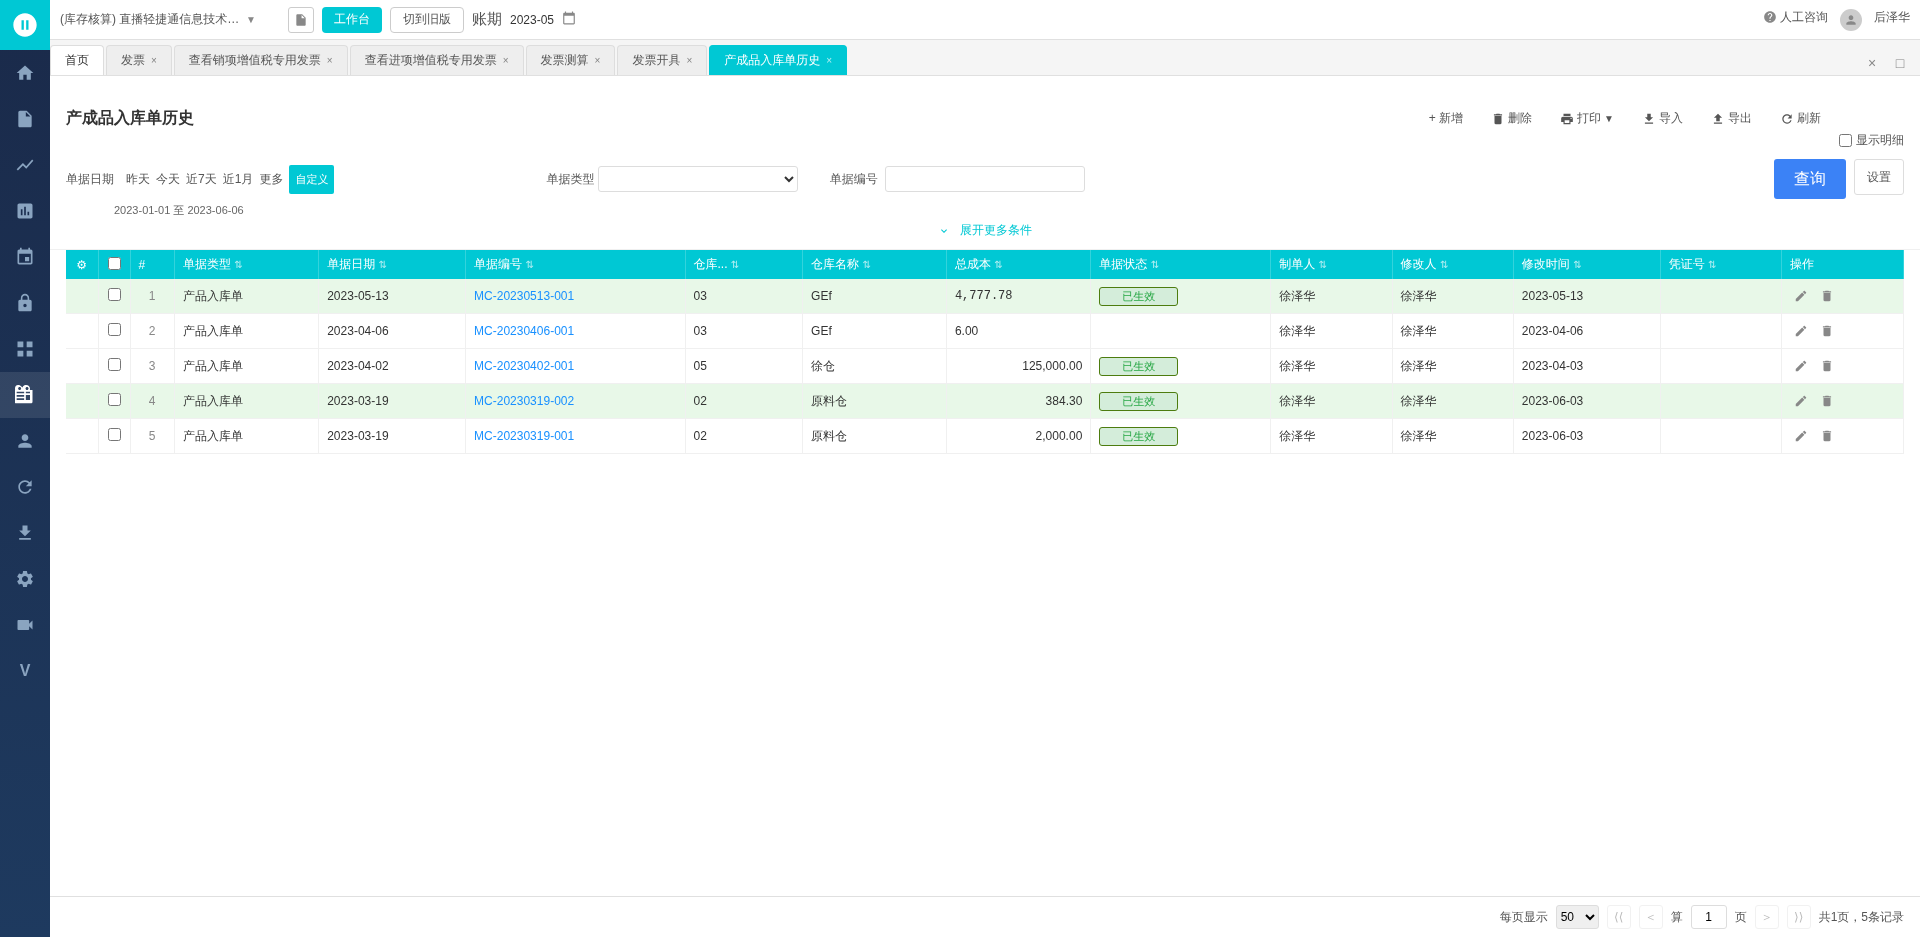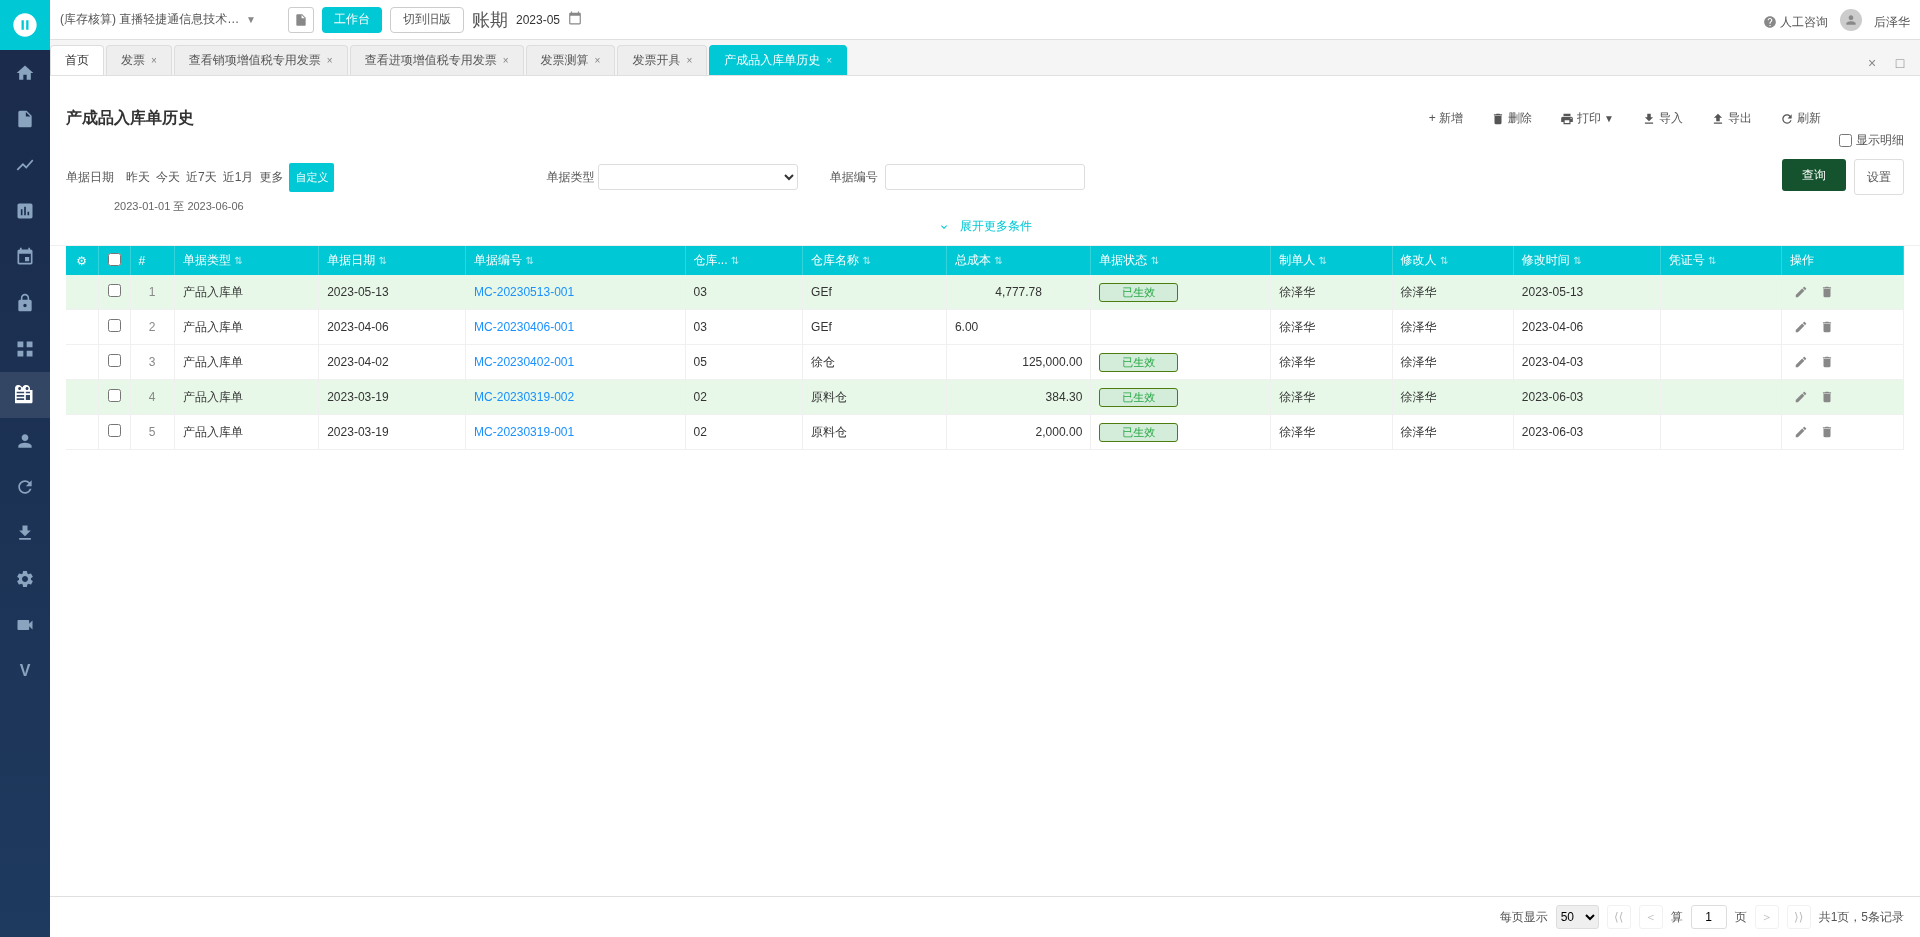--- a/index.html
+++ b/index.html
@@ -15,21 +15,21 @@
 
     
     .main { flex: 1; display: flex; flex-direction: column; overflow: hidden; }
 
     
     .topbar { height: 40px; background: #fff; border-bottom: 1px solid #e0e0e0; display: flex; align-items: center; padding: 0 10px; gap: 8px; }
     .topbar-brand { display: flex; align-items: center; gap: 6px; font-size: 12px; color: #333; min-width: 220px; }
     .topbar-btn { height: 26px; padding: 0 12px; border-radius: 4px; border: none; cursor: pointer; font-size: 12px; }
     .btn-workbench { background: #00c8d4; color: white; }
     .btn-oldversion { background: white; color: #555; border: 1px solid #ccc; }
-    .topbar-right { margin-left: auto; display: flex; align-items: flex-end; gap: 12px; color: #555; font-size: 12px; }
+    .topbar-right { margin-left: auto; display: flex; align-items: flex-start; gap: 12px; color: #555; font-size: 12px; }
 
     
     .tabbar { height: 36px; background: #f5f5f5; border-bottom: 1px solid #e0e0e0; display: flex; align-items: flex-end; padding-left: 0; overflow-x: auto; }
     .tab { height: 30px; padding: 0 14px; display: flex; align-items: center; gap: 6px; cursor: pointer; border: 1px solid #ddd; border-bottom: none; background: #eee; font-size: 12px; color: #555; border-radius: 4px 4px 0 0; margin-right: 2px; white-space: nowrap; }
     .tab.active { background: #00c8d4; color: white; border-color: #00c8d4; }
     .tab-close { font-size: 10px; cursor: pointer; opacity: 0.7; }
     .tab-home { background: #fff; color: #333; }
 
     
     .tabbar-right { margin-left: auto; display: flex; align-items: center; gap: 4px; padding-right: 8px; }
@@ -45,21 +45,21 @@
 
     
     .filter-area { padding: 10px 16px; background: #fff; border-bottom: 1px solid #f0f0f0; }
     .filter-row { display: flex; align-items: center; gap: 12px; flex-wrap: wrap; }
     .filter-label { color: #555; font-size: 12px; white-space: nowrap; }
     .date-shortcuts { display: flex; gap: 6px; align-items: center; }
     .date-shortcut { color: #555; cursor: pointer; font-size: 12px; }
     .date-custom { background: #00c8d4; color: white; border-radius: 2px; padding: 7px 6px; font-size: 11px; cursor: pointer; }
     .filter-select { height: 26px; min-width: 200px; border: 1px solid #ddd; border-radius: 3px; padding: 0 6px; font-size: 12px; color: #333; background: white; }
     .filter-input { height: 26px; min-width: 200px; border: 1px solid #ddd; border-radius: 3px; padding: 0 6px; font-size: 12px; color: #333; }
-    .btn-query { background: #14532d; color: white; border: none; border-radius: 3px; padding: 5px 20px; cursor: pointer; font-size: 12px; height: 32px; }
+    .btn-query { background: #3b82f6; color: white; border: none; border-radius: 3px; padding: 5px 20px; cursor: pointer; font-size: 16px; height: 40px; }
     .btn-settings { background: white; color: #555; border: 1px solid #ddd; border-radius: 3px; padding: 5px 12px; cursor: pointer; font-size: 12px; height: 36px; }
     .expand-btn { color: #00c8d4; cursor: pointer; font-size: 12px; display: flex; align-items: center; gap: 10px; }
 
     
     .table-container { flex: 1; overflow: auto; padding: 0 16px; }
     table { width: 100%; border-collapse: collapse; font-size: 12px; }
     thead tr { background: #00c8d4; color: white; }
     thead th { padding: 6px 8px; text-align: left; font-weight: normal; border-right: 1px solid rgba(255,255,255,0.2); white-space: nowrap; cursor: pointer; }
     tbody tr { border-bottom: 1px solid #f0f0f0; }
     tbody tr:nth-child(odd) { background: #fff; }
@@ -170,21 +170,21 @@
       <span style="font-size:12px;color:#555;max-width:180px;overflow:hidden;text-overflow:ellipsis;white-space:nowrap;">(库存核算) 直播轻捷通信息技术股份...</span>
       <span style="color:#888;font-size:10px;">▼</span>
     </div>
     <div style="width:26px;height:26px;border:1px solid #ccc;border-radius:3px;display:flex;align-items:center;justify-content:center;cursor:pointer;color:#888;">
       <svg viewBox="0 0 24 24" width="14" height="14" fill="currentColor">
           <path d="M14 2H6c-1.1 0-2 .9-2 2v16c0 1.1.9 2 2 2h12c1.1 0 2-.9 2-2V8l-6-6zm-1 7V3.5L18.5 9H13z"></path>
         </svg>
     </div>
     <button class="topbar-btn btn-workbench">工作台</button>
     <button class="topbar-btn btn-oldversion">切到旧版</button>
-    <span style="color:#555;font-size:18px;">账期</span>
+    <span style="color:#555;font-size:15px;">账期</span>
     <span style="color:#333;font-size:12px;">2023-05</span>
     <span style="color:#888;cursor:pointer;">
       <svg viewBox="0 0 24 24" width="14" height="14" fill="currentColor">
           <path d="M20 3h-1V1h-2v2H7V1H5v2H4c-1.1 0-2 .9-2 2v16c0 1.1.9 2 2 2h16c1.1 0 2-.9 2-2V5c0-1.1-.9-2-2-2zm0 18H4V8h16v13z"></path>
         </svg>
     </span>
     <div class="topbar-right">
       <span style="cursor:pointer;display:flex;align-items:center;gap:3px;">
         <svg viewBox="0 0 24 24" width="14" height="14" fill="#888">
             <path d="M12 2C6.48 2 2 6.48 2 12s4.48 10 10 10 10-4.48 10-10S17.52 2 12 2zm1 17h-2v-2h2v2zm2.07-7.75l-.9.92C13.45 12.9 13 13.5 13 15h-2v-.5c0-1.1.45-2.1 1.17-2.83l1.24-1.26c.37-.36.59-.86.59-1.41 0-1.1-.9-2-2-2s-2 .9-2 2H8c0-2.21 1.79-4 4-4s4 1.79 4 4c0 .88-.36 1.68-.93 2.25z"></path>
@@ -344,21 +344,21 @@
         <tbody id="table-body">
         <tr class="highlighted">
       <td style="text-align:center;"></td>
       <td style="text-align:center;"><input type="checkbox" style=""></td>
       <td class="row-num">1</td>
       <td>产品入库单</td>
       <td>2023-05-13</td>
       <td><a class="link-cell">MC-20230513-001</a></td>
       <td>03</td>
       <td>GEf</td>
-      <td style="text-align:center;">4,777.78</td>
+      <td style="text-align:left;font-family:Liberation Mono, monospace;">4,777.78</td>
       <td><span class="status-badge">已生效</span></td>
       <td>徐泽华</td>
       <td>徐泽华</td>
       <td>2023-05-13</td>
       <td></td>
       <td>
         <div class="action-btns">
           <span class="action-btn" title="编辑">
             <svg viewBox="0 0 24 24" width="14" height="14" fill="currentColor">
                       <path d="M3 17.25V21h3.75L17.81 9.94l-3.75-3.75L3 17.25zM20.71 7.04c.39-.39.39-1.02 0-1.41l-2.34-2.34c-.39-.39-1.02-.39-1.41 0l-1.83 1.83 3.75 3.75 1.83-1.83z"></path>

